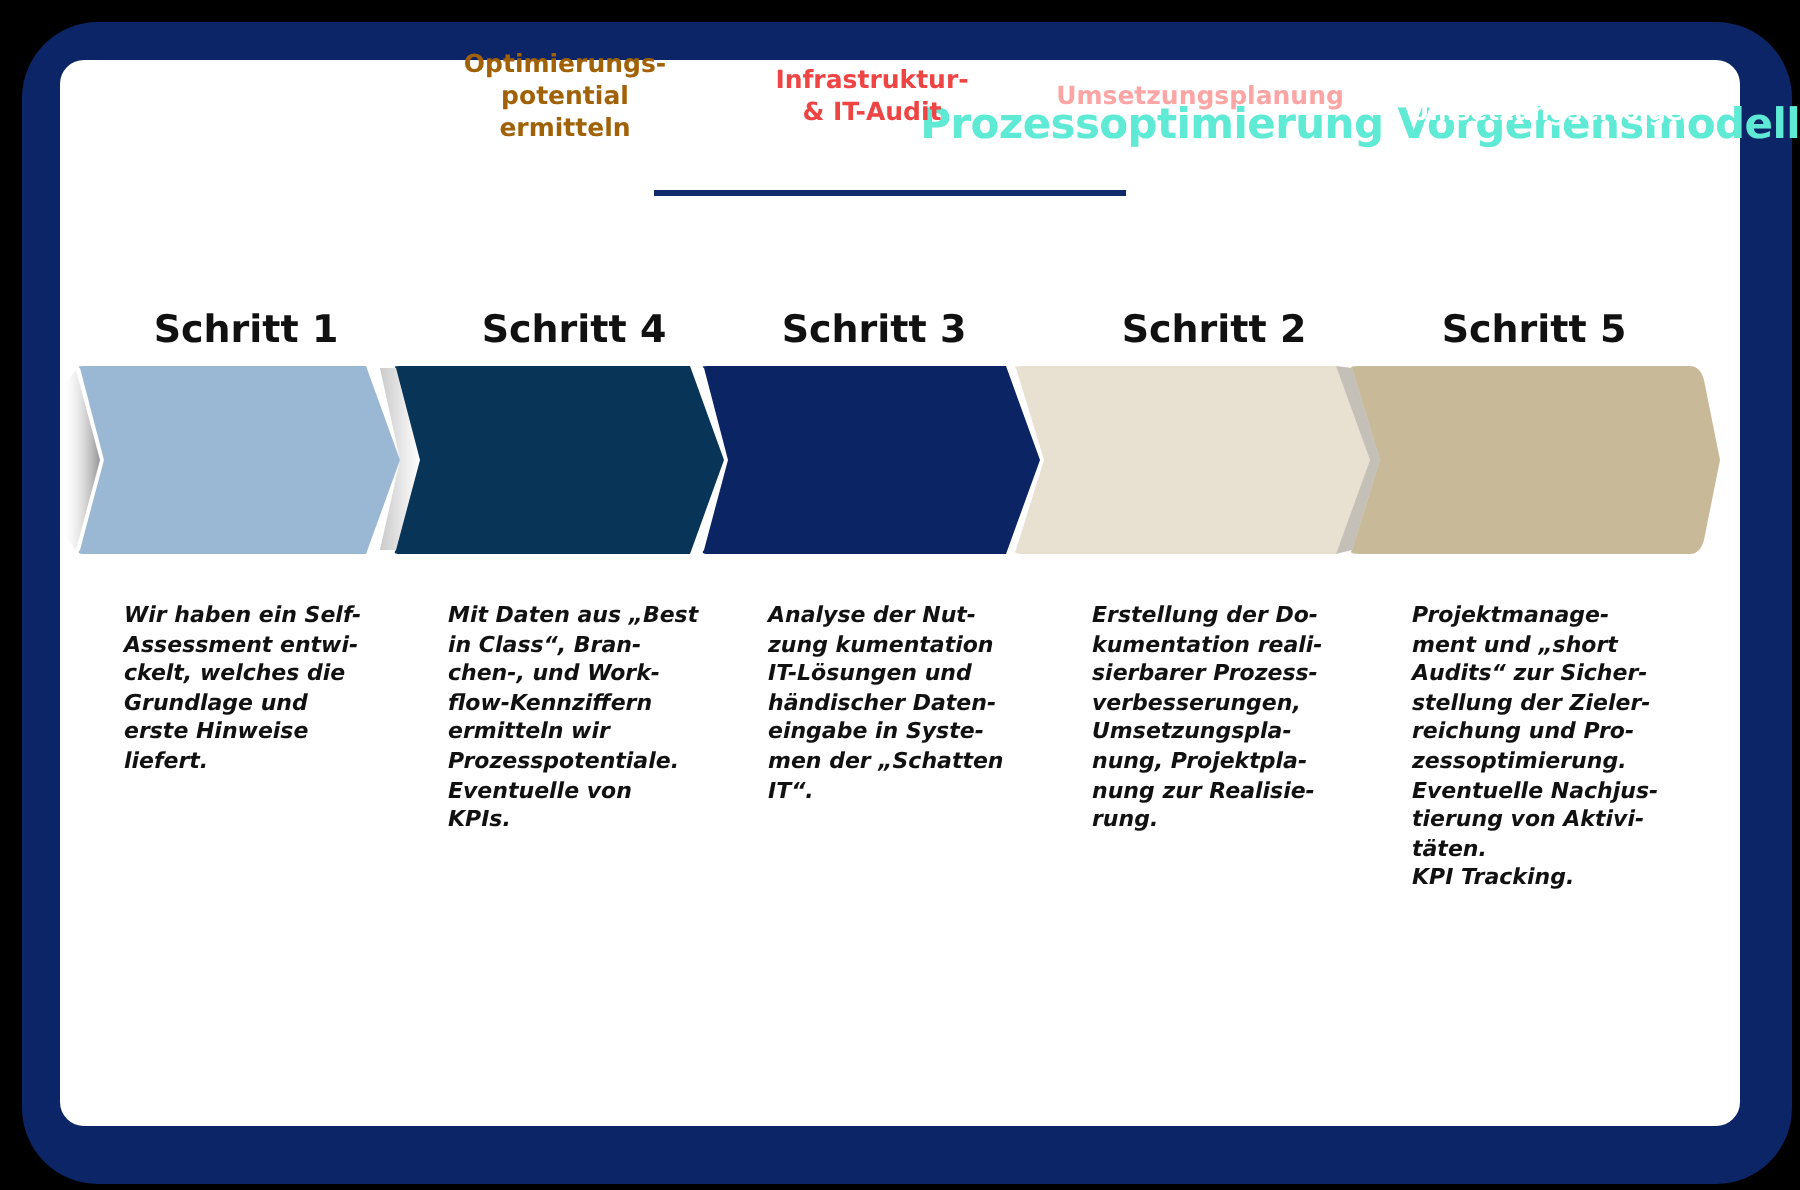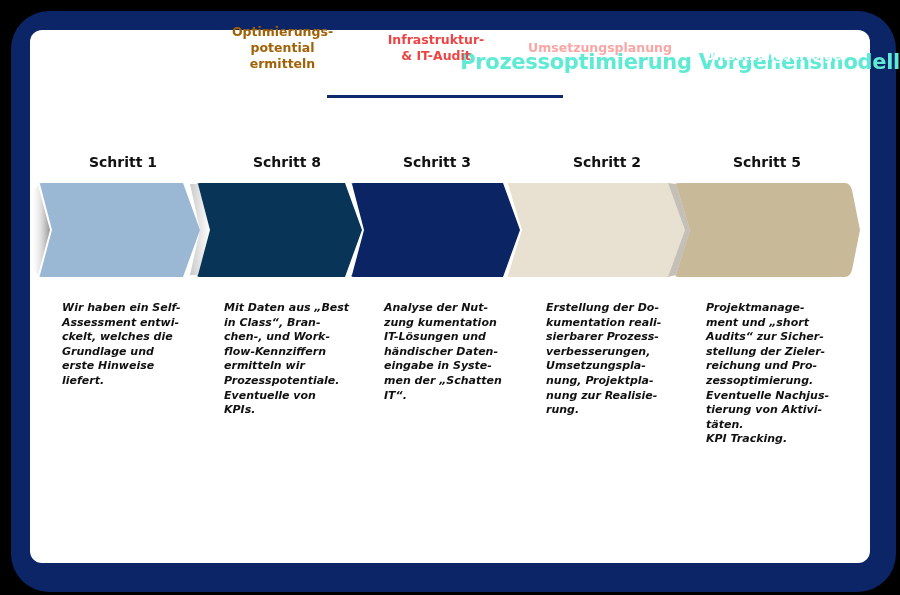--- a/index.html
+++ b/index.html
@@ -17,21 +17,21 @@
   }
   .title {
     position:absolute; left:0; top:50px; width:900px; text-align:right;
     color:#5eead4; font-weight:bold; font-size:21px; letter-spacing:-0.3px;
   }
   .title-rule {
     position:absolute; left:327px; top:95px; width:236px; height:3px; background:#0f2a6b;
   }
   .step-label {
     position:absolute; top:154px; width:150px; text-align:center;
-    font-weight:bold; font-size:14px; color:#111;
+    font-weight:bold; font-size:19px; color:#111;
   }
   .chev-text {
     position:absolute; top:0; height:95px; display:flex; align-items:center; justify-content:center;
     text-align:center; font-weight:bold; font-size:12.5px; line-height:16px;
   }
   .desc {
     position:absolute; top:301px; font-weight:bold; font-size:11px; line-height:14.6px; color:#111;
     white-space:pre-line;
     font-style:italic;
   }
@@ -39,21 +39,21 @@
 </head>
 <body>
 
 <div class="frame"></div>
 <div class="panel"></div>
 
 <div class="title">Prozessoptimierung Vorgehensmodell</div>
 <div class="title-rule"></div>
 
 <div class="step-label" style="left:48px">Schritt 1</div>
-<div class="step-label" style="left:212px">Schritt 8</div>
+<div class="step-label" style="left:212px">Schritt 4</div>
 <div class="step-label" style="left:362px">Schritt 3</div>
 <div class="step-label" style="left:532px">Schritt 2</div>
 <div class="step-label" style="left:692px">Schritt 5</div>
 
 <svg style="position:absolute;left:0;top:0" width="900" height="595">
   <defs>
     <linearGradient id="shade" x1="0" x2="1" y1="0" y2="0">
       <stop offset="0" stop-color="#000" stop-opacity="0.35"></stop>
       <stop offset="1" stop-color="#000" stop-opacity="0"></stop>
     </linearGradient>

